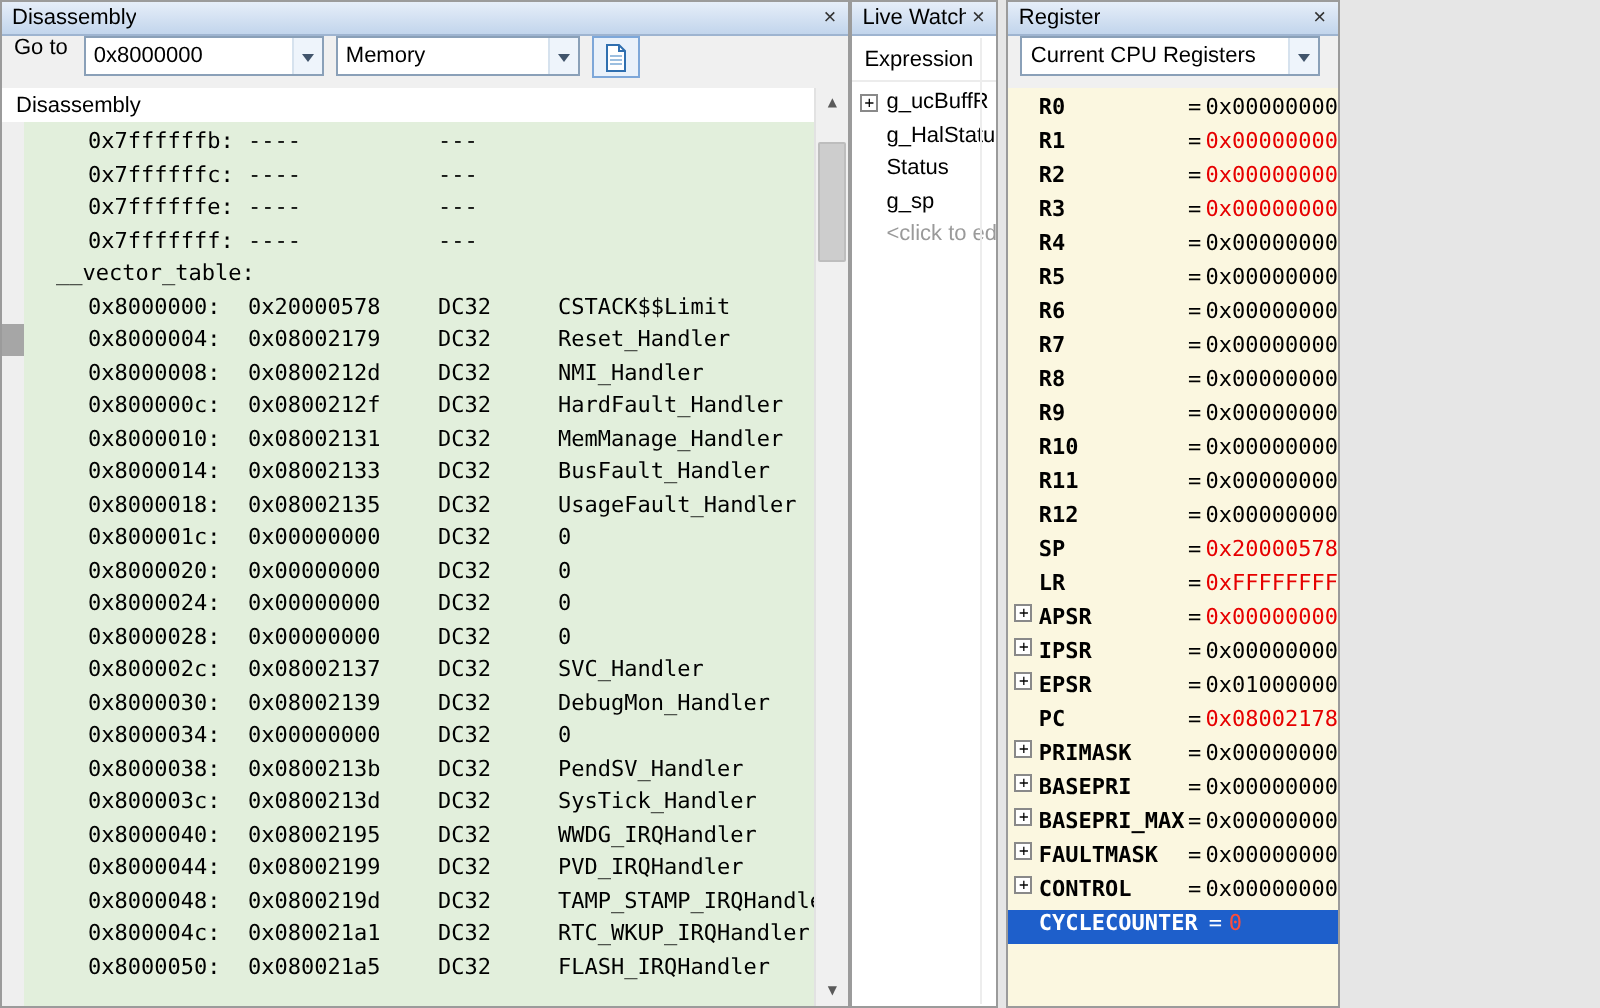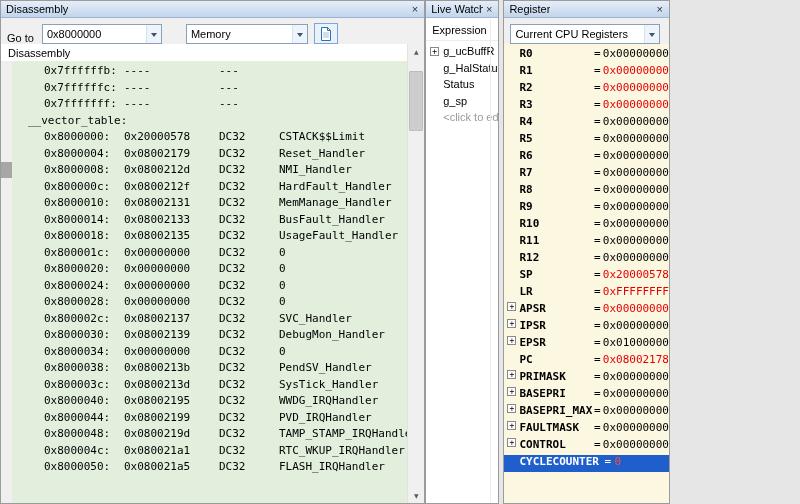--- a/index.html
+++ b/index.html
@@ -10,27 +10,27 @@
   .disasm{width:506px}
   .livewatch{width:88px;margin-left:0;position:relative;background:#22c55e}
   .register{width:198px;margin-left:4px}
 
   .titlebar{flex:0 0 17px;display:flex;align-items:center;padding:0 3px 0 5px;
     background:linear-gradient(var(--titlebar_top,#e6eef9),var(--titlebar_bottom,#c2d5ec));
     border-bottom:1px solid #9eb4d0}
   .titlebar .title{white-space:nowrap;overflow:hidden}
   .closebtn{margin-left:auto;font-size:11px;line-height:11px;color:#333;padding:0 3px;cursor:default}
 
-  .toolbar{flex:0 0 26px;display:flex;align-items:flex-end;background:#f0f0f0;padding:0 6px}
+  .toolbar{flex:0 0 26px;display:flex;align-items:flex-start;background:#f0f0f0;padding:0 6px}
   .tb-label{margin-right:8px}
   .combo{height:20px;background:#fff;border:1px solid #8aa0b8;display:flex;align-items:center}
   .combo-text{flex:1;padding-left:4px;white-space:nowrap;overflow:hidden}
   .combo-arrow{flex:0 0 15px;height:100%;display:flex;align-items:center;justify-content:center;border-left:1px solid #d6e2ee;background:#eef4fb}
   .combo-arrow::after{content:'';border:3.5px solid transparent;border-top:4.5px solid #41546b;margin-top:4px}
-  .combo.goto{width:120px;margin-right:24px}
+  .combo.goto{width:120px;margin-right:6px}
   .combo.view{width:122px;margin-right:6px}
   .combo.regsel{width:150px}
   .iconbtn{width:24px;height:21px;background:#e9f1fa;border:1px solid #7da7d9;display:flex;align-items:center;justify-content:center;padding:0}
 
   .disasm-body{flex:1;display:flex;background:#fff;min-height:0}
   .disasm-main{flex:1;display:flex;flex-direction:column;min-width:0}
   .disasm-head{flex:0 0 17px;background:#fff;padding:3px 0 0 7px}
   .code-wrap{flex:1;display:flex;min-height:0}
   .gutter{flex:0 0 11px;background:#efefef;position:relative}
   .gutter-marker{position:absolute;left:0;width:11px;height:16px;background:#a6a6a6}
@@ -102,20 +102,21 @@
     <div class="disasm-body">
       <div class="disasm-main">
         <div class="disasm-head">Disassembly</div>
         <div class="code-wrap">
           <div class="gutter">
             <div class="gutter-marker" style="top: 101px;"></div>
           </div>
           <div class="code">
               <div class="code-line"><span class="c-addr">0x7ffffffb:</span><span class="c-code">----</span><span class="c-op">---</span><span class="c-oprnd"></span></div>
               <div class="code-line"><span class="c-addr">0x7ffffffc:</span><span class="c-code">----</span><span class="c-op">---</span><span class="c-oprnd"></span></div>
+              <div class="code-line"><span class="c-addr">0x7ffffffe:</span><span class="c-code">----</span><span class="c-op">---</span><span class="c-oprnd"></span></div>
               <div class="code-line"><span class="c-addr">0x7fffffff:</span><span class="c-code">----</span><span class="c-op">---</span><span class="c-oprnd"></span></div>
               <div class="code-line lbl">__vector_table:</div>
               <div class="code-line"><span class="c-addr">0x8000000:</span><span class="c-code">0x20000578</span><span class="c-op">DC32</span><span class="c-oprnd">CSTACK$$Limit</span></div>
               <div class="code-line"><span class="c-addr">0x8000004:</span><span class="c-code">0x08002179</span><span class="c-op">DC32</span><span class="c-oprnd">Reset_Handler</span></div>
               <div class="code-line"><span class="c-addr">0x8000008:</span><span class="c-code">0x0800212d</span><span class="c-op">DC32</span><span class="c-oprnd">NMI_Handler</span></div>
               <div class="code-line"><span class="c-addr">0x800000c:</span><span class="c-code">0x0800212f</span><span class="c-op">DC32</span><span class="c-oprnd">HardFault_Handler</span></div>
               <div class="code-line"><span class="c-addr">0x8000010:</span><span class="c-code">0x08002131</span><span class="c-op">DC32</span><span class="c-oprnd">MemManage_Handler</span></div>
               <div class="code-line"><span class="c-addr">0x8000014:</span><span class="c-code">0x08002133</span><span class="c-op">DC32</span><span class="c-oprnd">BusFault_Handler</span></div>
               <div class="code-line"><span class="c-addr">0x8000018:</span><span class="c-code">0x08002135</span><span class="c-op">DC32</span><span class="c-oprnd">UsageFault_Handler</span></div>
               <div class="code-line"><span class="c-addr">0x800001c:</span><span class="c-code">0x00000000</span><span class="c-op">DC32</span><span class="c-oprnd">0</span><span class="c-cmt">; ..</span></div>

